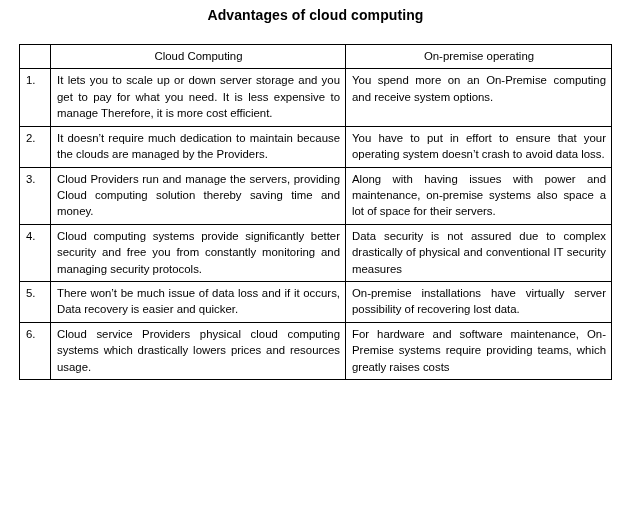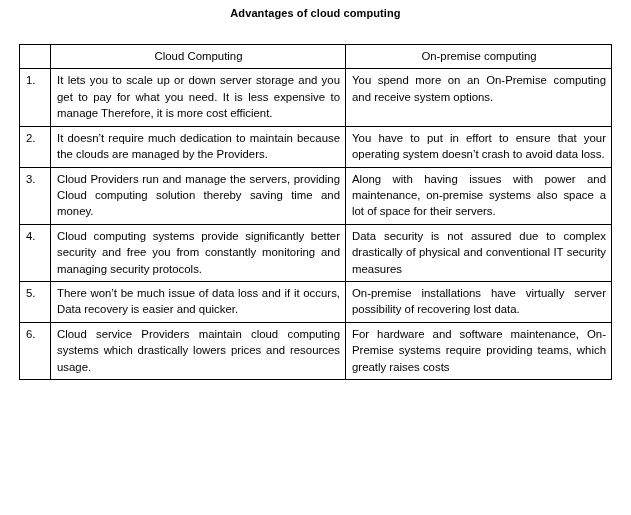--- a/index.html
+++ b/index.html
@@ -15,21 +15,21 @@
     overflow: hidden;
   }
   .page {
     position: relative;
     width: 631px;
     height: 515px;
     box-sizing: border-box;
   }
   .doc-title {
     text-align: center;
-    font-size: 11px;
+    font-size: 14px;
     font-weight: bold;
     color: #000000;
     padding-top: 7px;
     letter-spacing: 0.1px;
   }
   .table-wrap {
     position: absolute;
     left: 19px;
     top: 44px;
     width: 592px;
@@ -84,21 +84,21 @@
     <table class="compare">
       <colgroup>
         <col class="c-num">
         <col class="c-cloud">
         <col class="c-onp">
       </colgroup>
       <thead>
         <tr>
           <th class="blank-head"></th>
           <th>Cloud Computing</th>
-          <th>On-premise computing</th>
+          <th>On-premise operating</th>
         </tr>
       </thead>
       <tbody>
         <tr>
           <td class="num">1.</td>
           <td class="just">It lets you to scale up or down server storage and you get to pay for what you need. It is less expensive to manage Therefore, it is more cost efficient.</td>
           <td class="just">You spend more on an On-Premise computing and receive system options.</td>
         </tr>
         <tr>
           <td class="num">2.</td>
@@ -115,20 +115,20 @@
           <td class="just">Cloud computing systems provide significantly better security and free you from constantly monitoring and managing security protocols.</td>
           <td class="just">Data security is not assured due to complex drastically of physical and conventional IT security measures</td>
         </tr>
         <tr>
           <td class="num">5.</td>
           <td class="just">There won’t be much issue of data loss and if it occurs, Data recovery is easier and quicker.</td>
           <td class="just">On-premise installations have virtually server possibility of recovering lost data.</td>
         </tr>
         <tr>
           <td class="num">6.</td>
-          <td class="just">Cloud service Providers maintain cloud computing systems which drastically lowers prices and resources usage.</td>
+          <td class="just">Cloud service Providers physical cloud computing systems which drastically lowers prices and resources usage.</td>
           <td class="just">For hardware and software maintenance, On-Premise systems require providing teams, which greatly raises costs</td>
         </tr>
       </tbody>
     </table>
   </div>
 
 </div>
 
 </body></html>

